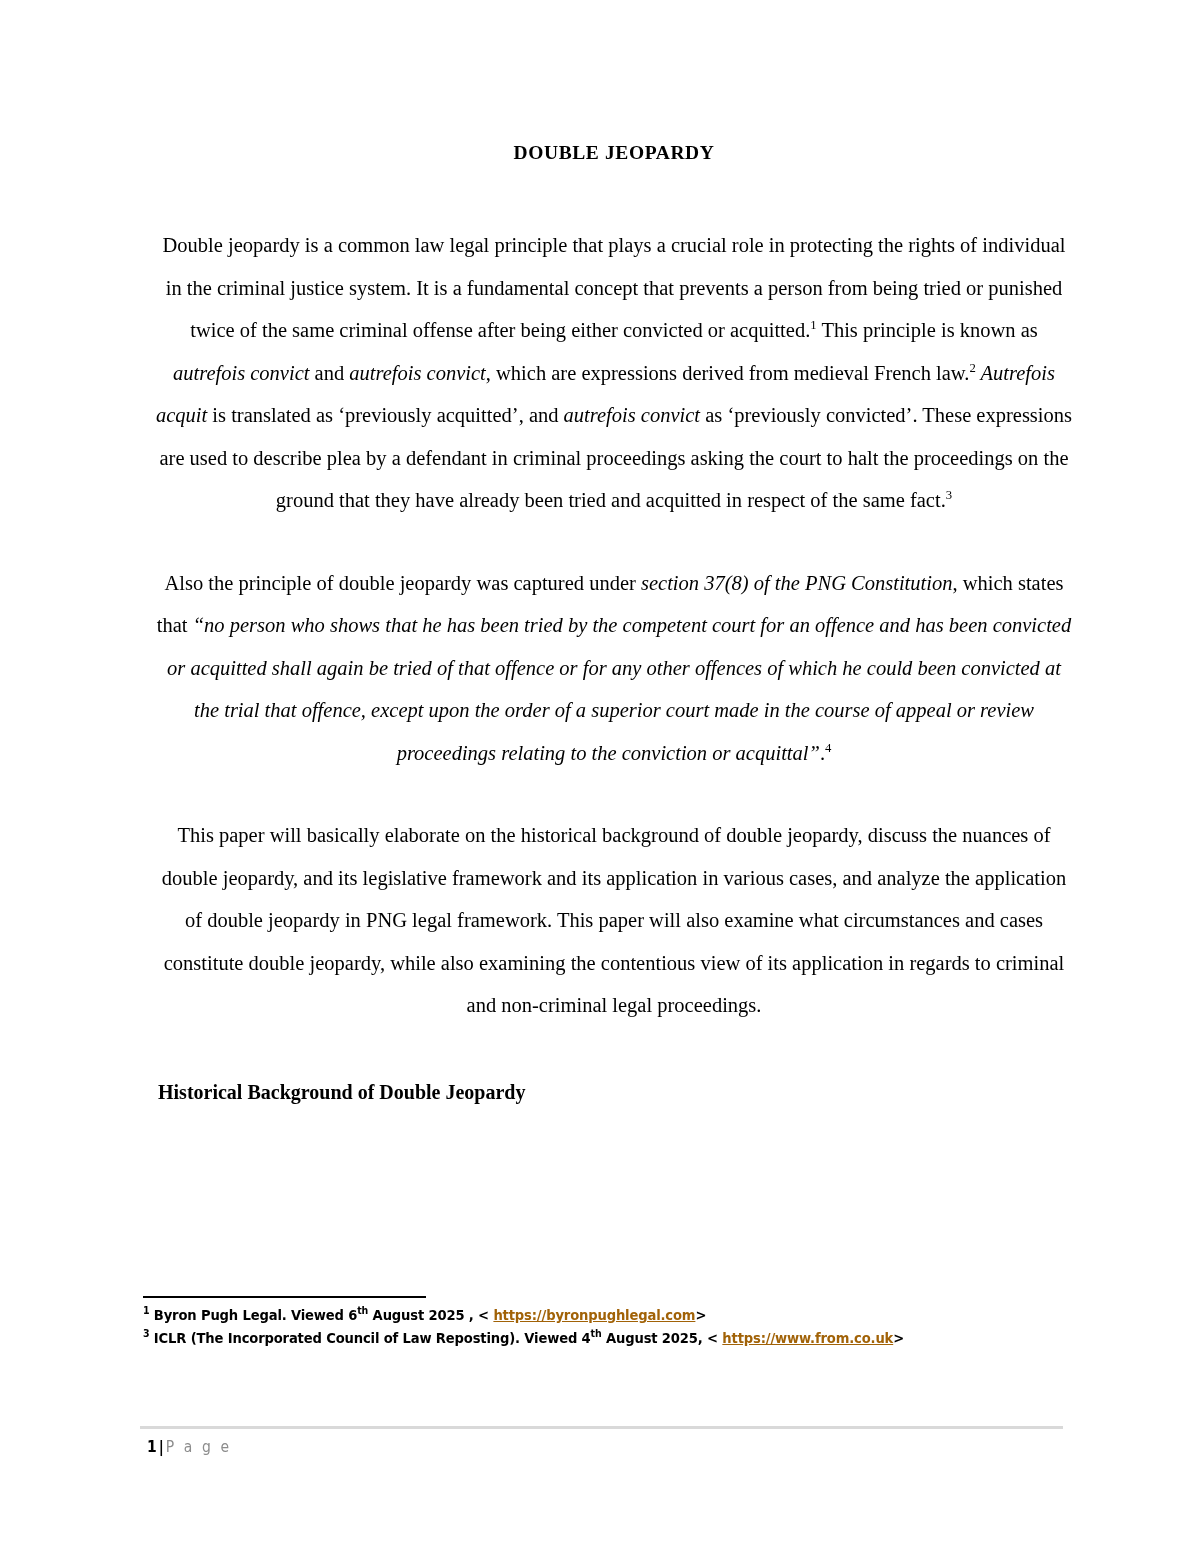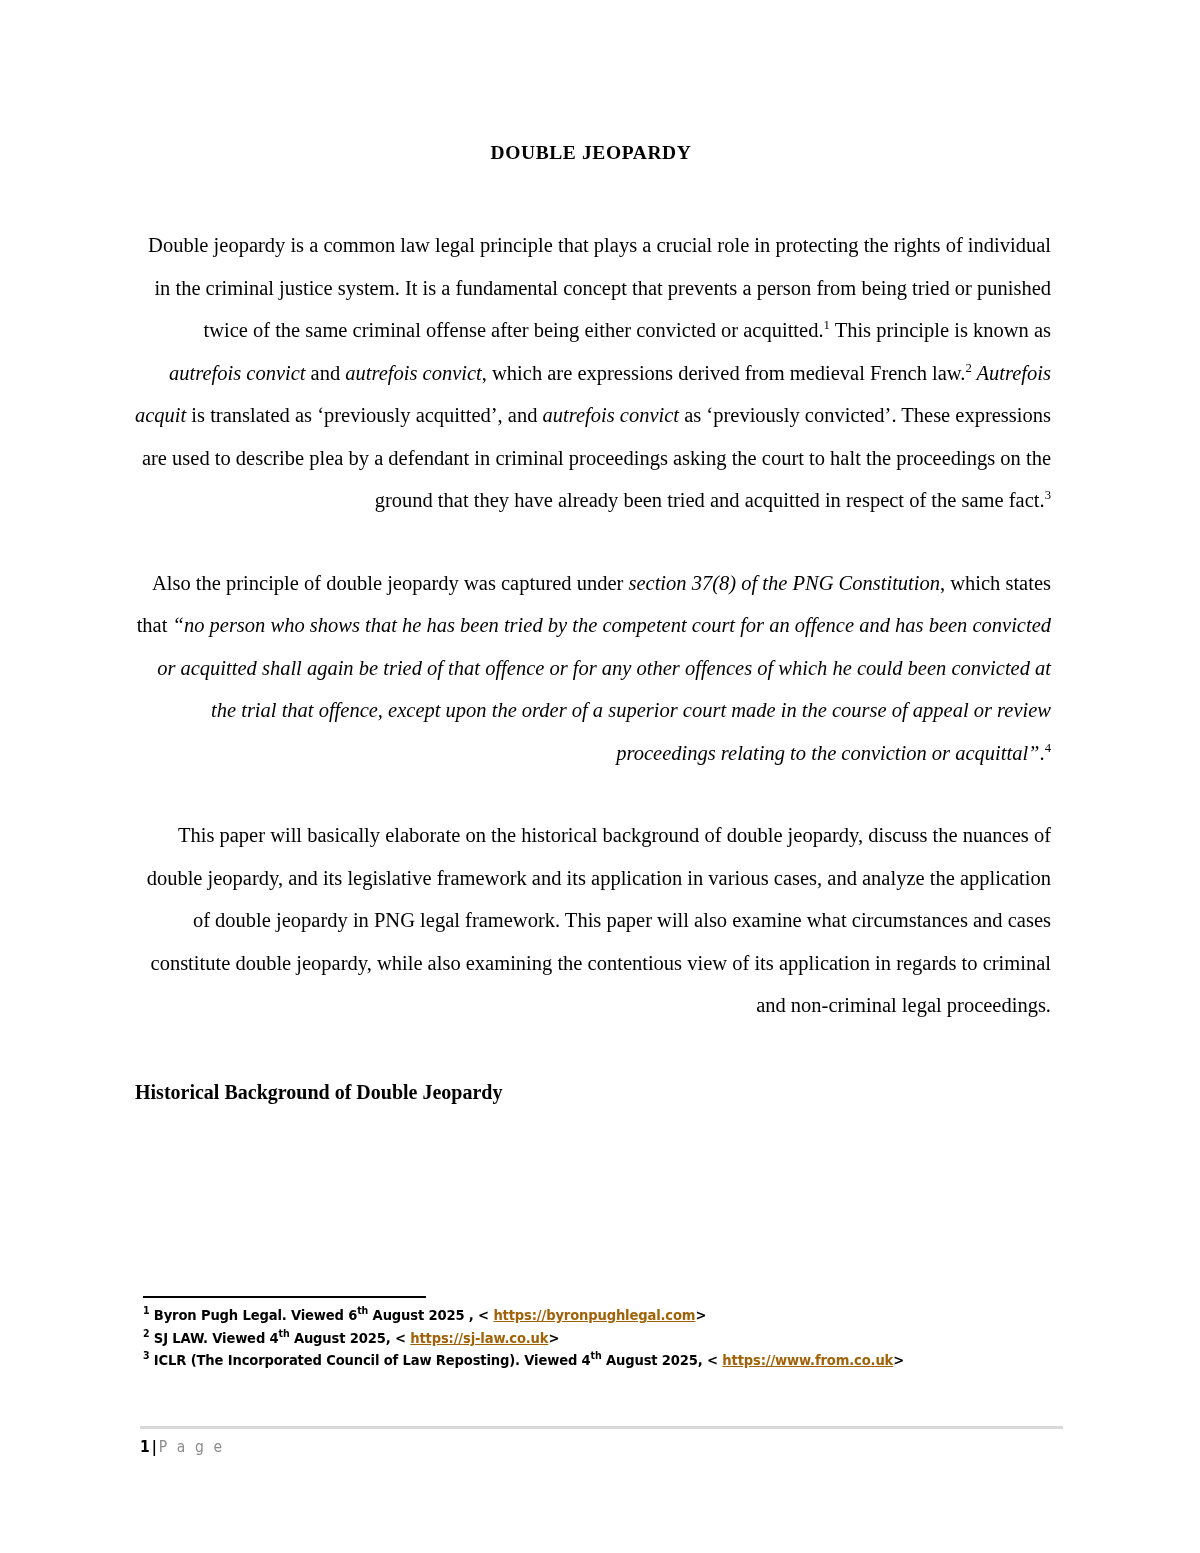--- a/index.html
+++ b/index.html
@@ -21,41 +21,41 @@
     position: absolute;
     left: 0;
     top: 0;
     width: 1200px;
     height: 1553px;
     background: #ffffff;
   }
 
   .content {
     position: absolute;
-    left: 131px;
+    left: 154px;
     top: 0;
     width: 920px;
   }
 
   
   .doc-title {
     text-align: center;
     font-size: 19.5px;
     font-weight: bold;
     letter-spacing: 0.6px;
     margin: 0;
     padding-top: 141px;
     line-height: 1.2;
   }
 
   
   .para {
     font-size: 20.5px;
     line-height: 42.5px;
-    text-align: right;
+    text-align: center;
     margin: 0;
     padding: 0;
   }
   .para.first { padding-top: 60px; }
   .para.gap    { padding-top: 40px; }
 
   .para i, .para em { font-style: italic; }
 
   .quote-para i { font-style: italic; }
 
@@ -121,21 +121,21 @@
   .footer-rule {
     position: absolute;
     left: 140px;
     top: 1426px;
     width: 923px;
     height: 0;
     border-top: 3px solid #D9D9D9;
   }
   .footer {
     position: absolute;
-    left: 140px;
+    left: 147px;
     top: 1434px;
     font-family: "DejaVu Sans Condensed", "Liberation Sans Narrow", "Liberation Sans", sans-serif;
     font-size: 15.5px;
     line-height: 26px;
     white-space: nowrap;
   }
   .footer .pagenum {
     font-weight: bold;
     color: #000000;
   }
@@ -166,21 +166,20 @@
 
     <h2 class="section-heading">Historical Background of Double Jeopardy</h2>
 
   </div>
 
   <div class="footnote-area">
     <div class="footnote-rule"></div>
 
     <div class="footnote"><span class="fnum">1</span><span> Byron Pugh Legal. Viewed 6</span><span class="ord">th</span><span> August 2025 , &lt; </span><span class="link">https://byronpughlegal.com</span><span>&gt;</span></div>
 
-    <div class="footnote"><span class="fnum">2</span><span> SJ LAW. Viewed 4</span><span class="ord">th</span><span> August 2025, &lt; </span><span class="link">https://sj-law.co.uk</span><span>&gt;</span></div>
 
     <div class="footnote"><span class="fnum">3</span><span> ICLR (The Incorporated Council of Law Reposting). Viewed 4</span><span class="ord">th</span><span> August 2025, &lt; </span><span class="link">https://www.from.co.uk</span><span>&gt;</span></div>
 
   </div>
 
   <div class="footer-rule"></div>
 
   <div class="footer"><span class="pagenum">1</span><span class="bar">|</span><span class="pageword">P a g e</span></div>
 
 </div>

